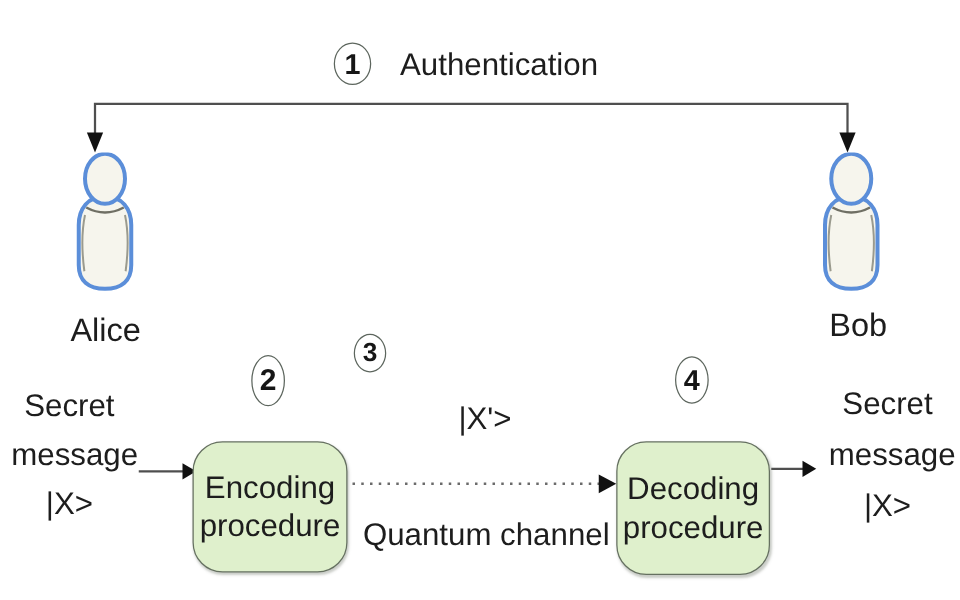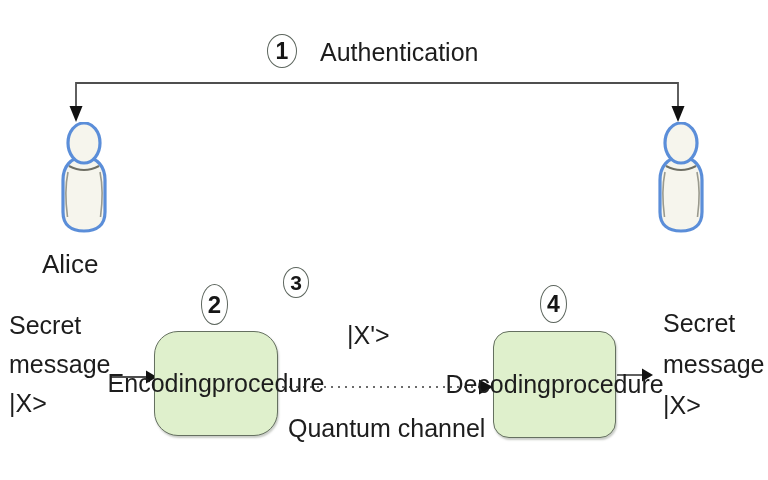--- a/index.html
+++ b/index.html
@@ -12,21 +12,21 @@
     color: #1d1d1d;
     overflow: hidden;
   }
   .connector-layer {
     position: absolute;
     left: 0; top: 0;
     width: 768px; height: 480px;
     pointer-events: none;
   }
   .txt { position: absolute; white-space: nowrap; }
-  .center { white-space: normal; }
+  .center { text-align: center; white-space: normal; }
 
   .num-circle {
     position: absolute;
     border: 1.6px solid #5d665e;
     border-radius: 50%;
     background: #ffffff;
     display: flex;
     align-items: center;
     justify-content: center;
     font-weight: 600;
@@ -38,30 +38,31 @@
   .circle-3 { left: 283px; top: 267px; width: 26px; height: 31px; font-size: 21px; }
   .circle-4 { left: 540px; top: 285px; width: 27px; height: 38px; font-size: 23px; }
 
   .proc-box {
     position: absolute;
     background: #dff0cc;
     border: 1.6px solid #657060;
     border-radius: 24px;
     box-shadow: 1px 2px 2px rgba(100,110,95,0.35);
     display: flex;
-    flex-direction: row;
+    flex-direction: column;
     align-items: center;
     justify-content: center;
     font-size: 25px;
     line-height: 31px;
     color: #1d1d1d;
     box-sizing: border-box;
+    margin-top: 22px;
   }
   .encoding-box { left: 154px; top: 331px; width: 124px; height: 105px; }
-  .decoding-box { left: 493px; top: 331px; width: 123px; height: 107px; border-radius: 16px; }
+  .decoding-box { left: 493px; top: 331px; width: 123px; height: 107px; }
 
   .auth-label   { left: 320px; top: 38px;  font-size: 25px; }
   .alice-label  { left: 42px;  top: 249px; width: 85px; font-size: 26px; }
   .bob-label    { left: 644px; top: 245px; width: 85px; font-size: 26px; }
   .secret-left  { left: 9px;   top: 306px; width: 93px; font-size: 25px; line-height: 39px; }
   .secret-right { left: 663px; top: 303px; width: 94px; font-size: 25px; line-height: 41px; }
   .qprops-label { left: 312px; top: 271px; font-size: 25px; }
   .xprime-label { left: 347px; top: 321px; width: 82px; font-size: 25px; }
   .qchannel-label { left: 288px; top: 414px; width: 202px; font-size: 25px; }
 
@@ -113,20 +114,21 @@
     <path d="M14 50 C 11.5 62 11.5 80 13.5 95" fill="none" stroke="#9a9a8e" stroke-width="1.6"></path>
     <path d="M46 50 C 48.5 62 48.5 80 46.5 95" fill="none" stroke="#9a9a8e" stroke-width="1.6"></path>
   </svg>
 
   <div class="num-circle circle-1">
     <span>1</span>
   </div>
   <div class="txt auth-label">Authentication</div>
 
   <div class="txt center alice-label">Alice</div>
+  <div class="txt center bob-label">Bob</div>
 
   <div class="txt center secret-left">
     <div>Secret</div>
     <div>message</div>
     <div>|X&gt;</div>
   </div>
 
   <div class="num-circle circle-2">
     <span>2</span>
   </div>

